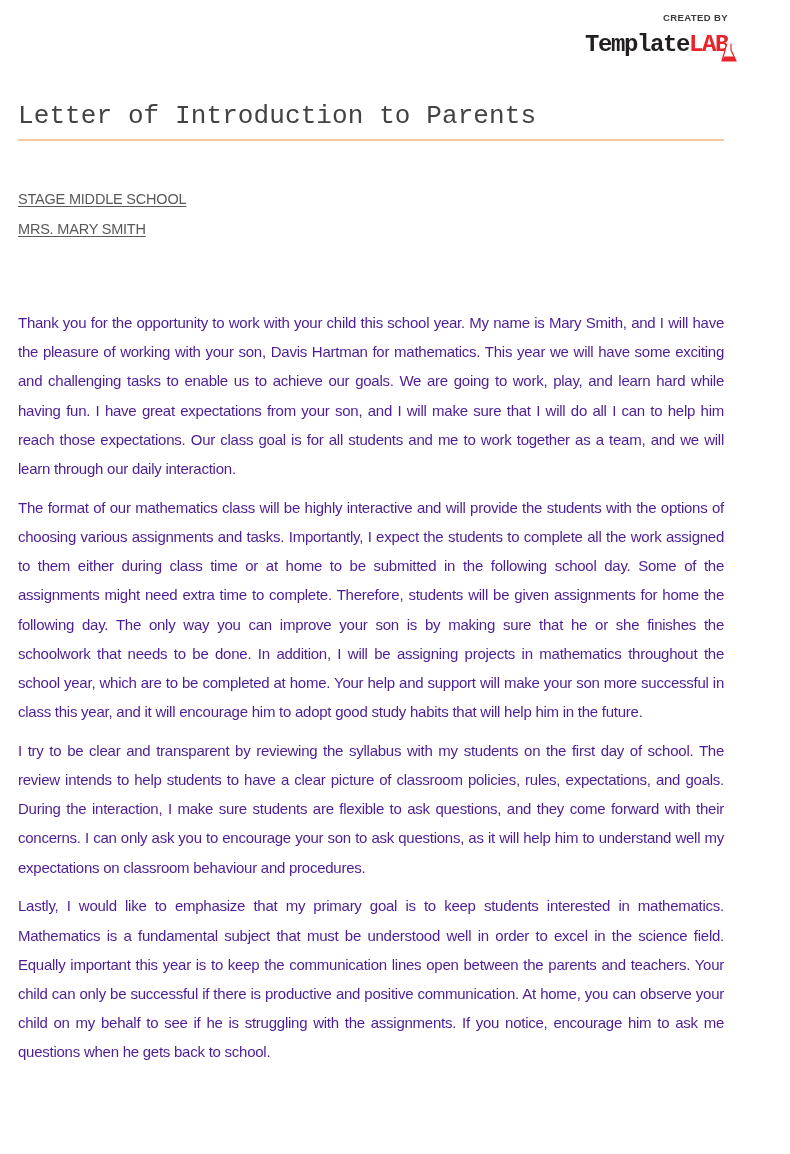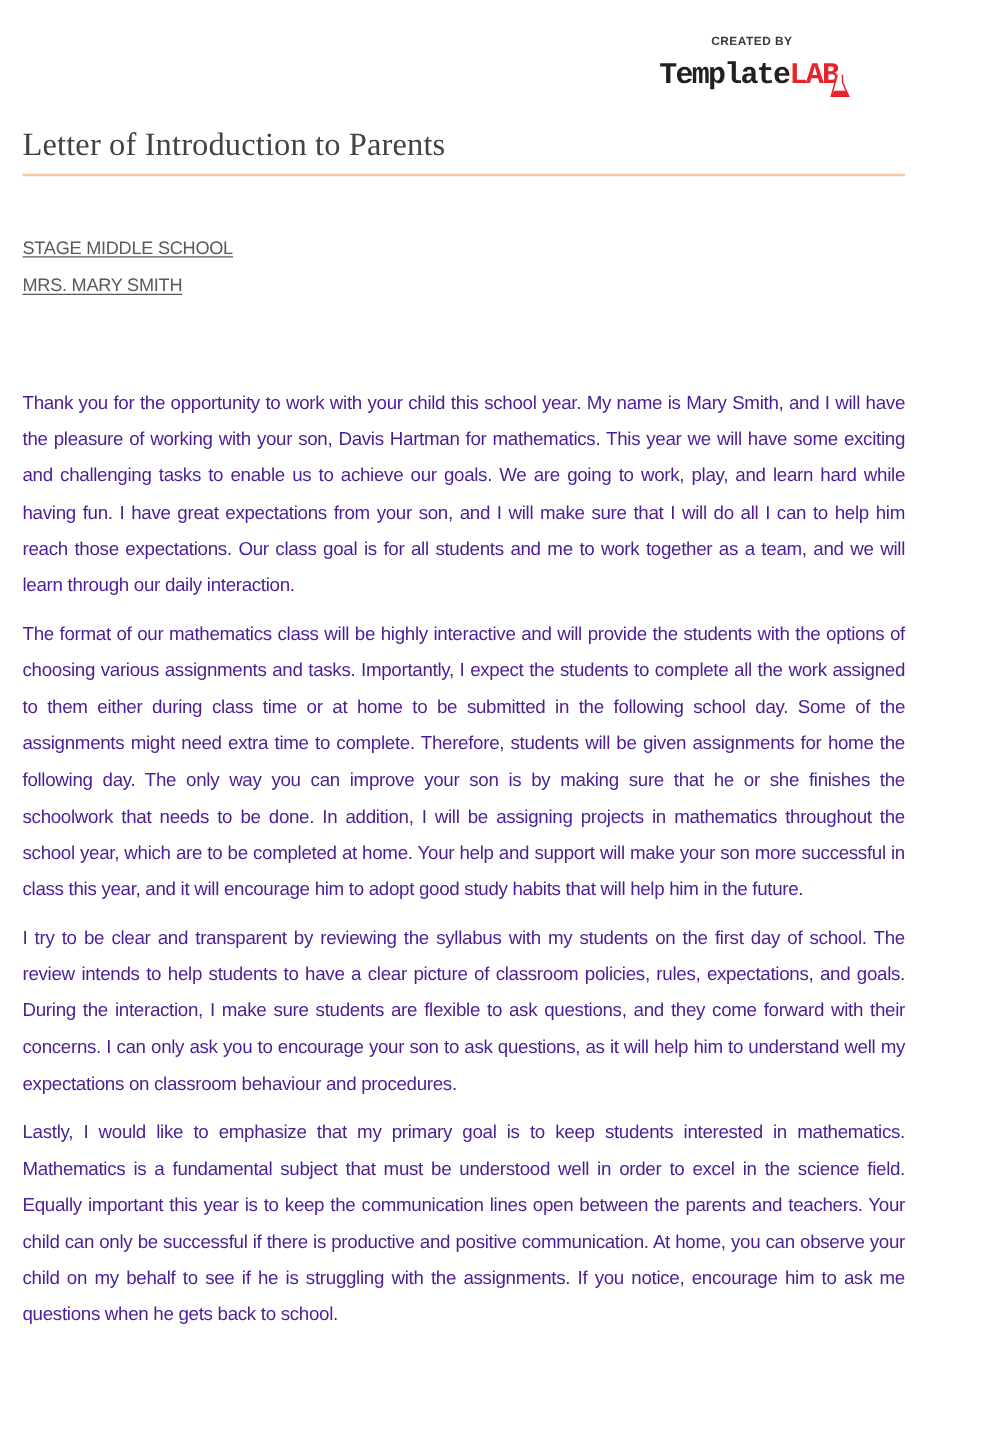--- a/index.html
+++ b/index.html
@@ -11,23 +11,23 @@
     width: 790px;
     height: 1154px;
     position: relative;
     font-family: "Liberation Sans", sans-serif;
     overflow: hidden;
   }
 
   
   .logo-block {
     position: absolute;
-    top: 28px;
+    top: 12px;
     right: 62px;
-    text-align: center;
+    text-align: right;
     width: 258px;
   }
   .logo-created-by {
     font-family: "Liberation Sans", sans-serif;
     font-size: 9.5px;
     font-weight: bold;
     letter-spacing: 0.4px;
     color: #3a3a3a;
     margin: 0 0 1px 5px;
     line-height: 11px;
@@ -62,21 +62,21 @@
     top: 10px;
     width: 20px;
     height: 24px;
   }
 
   
   .doc-title {
     position: absolute;
     left: 18px;
     top: 100px;
-    font-family: Liberation Serif, serif;
+    font-family: Liberation Mono, monospace;
     font-size: 26px;
     font-weight: normal;
     color: #434343;
     letter-spacing: 0.1px;
     margin: 0;
     line-height: 32px;
   }
   .title-rule {
     position: absolute;
     left: 18px;

